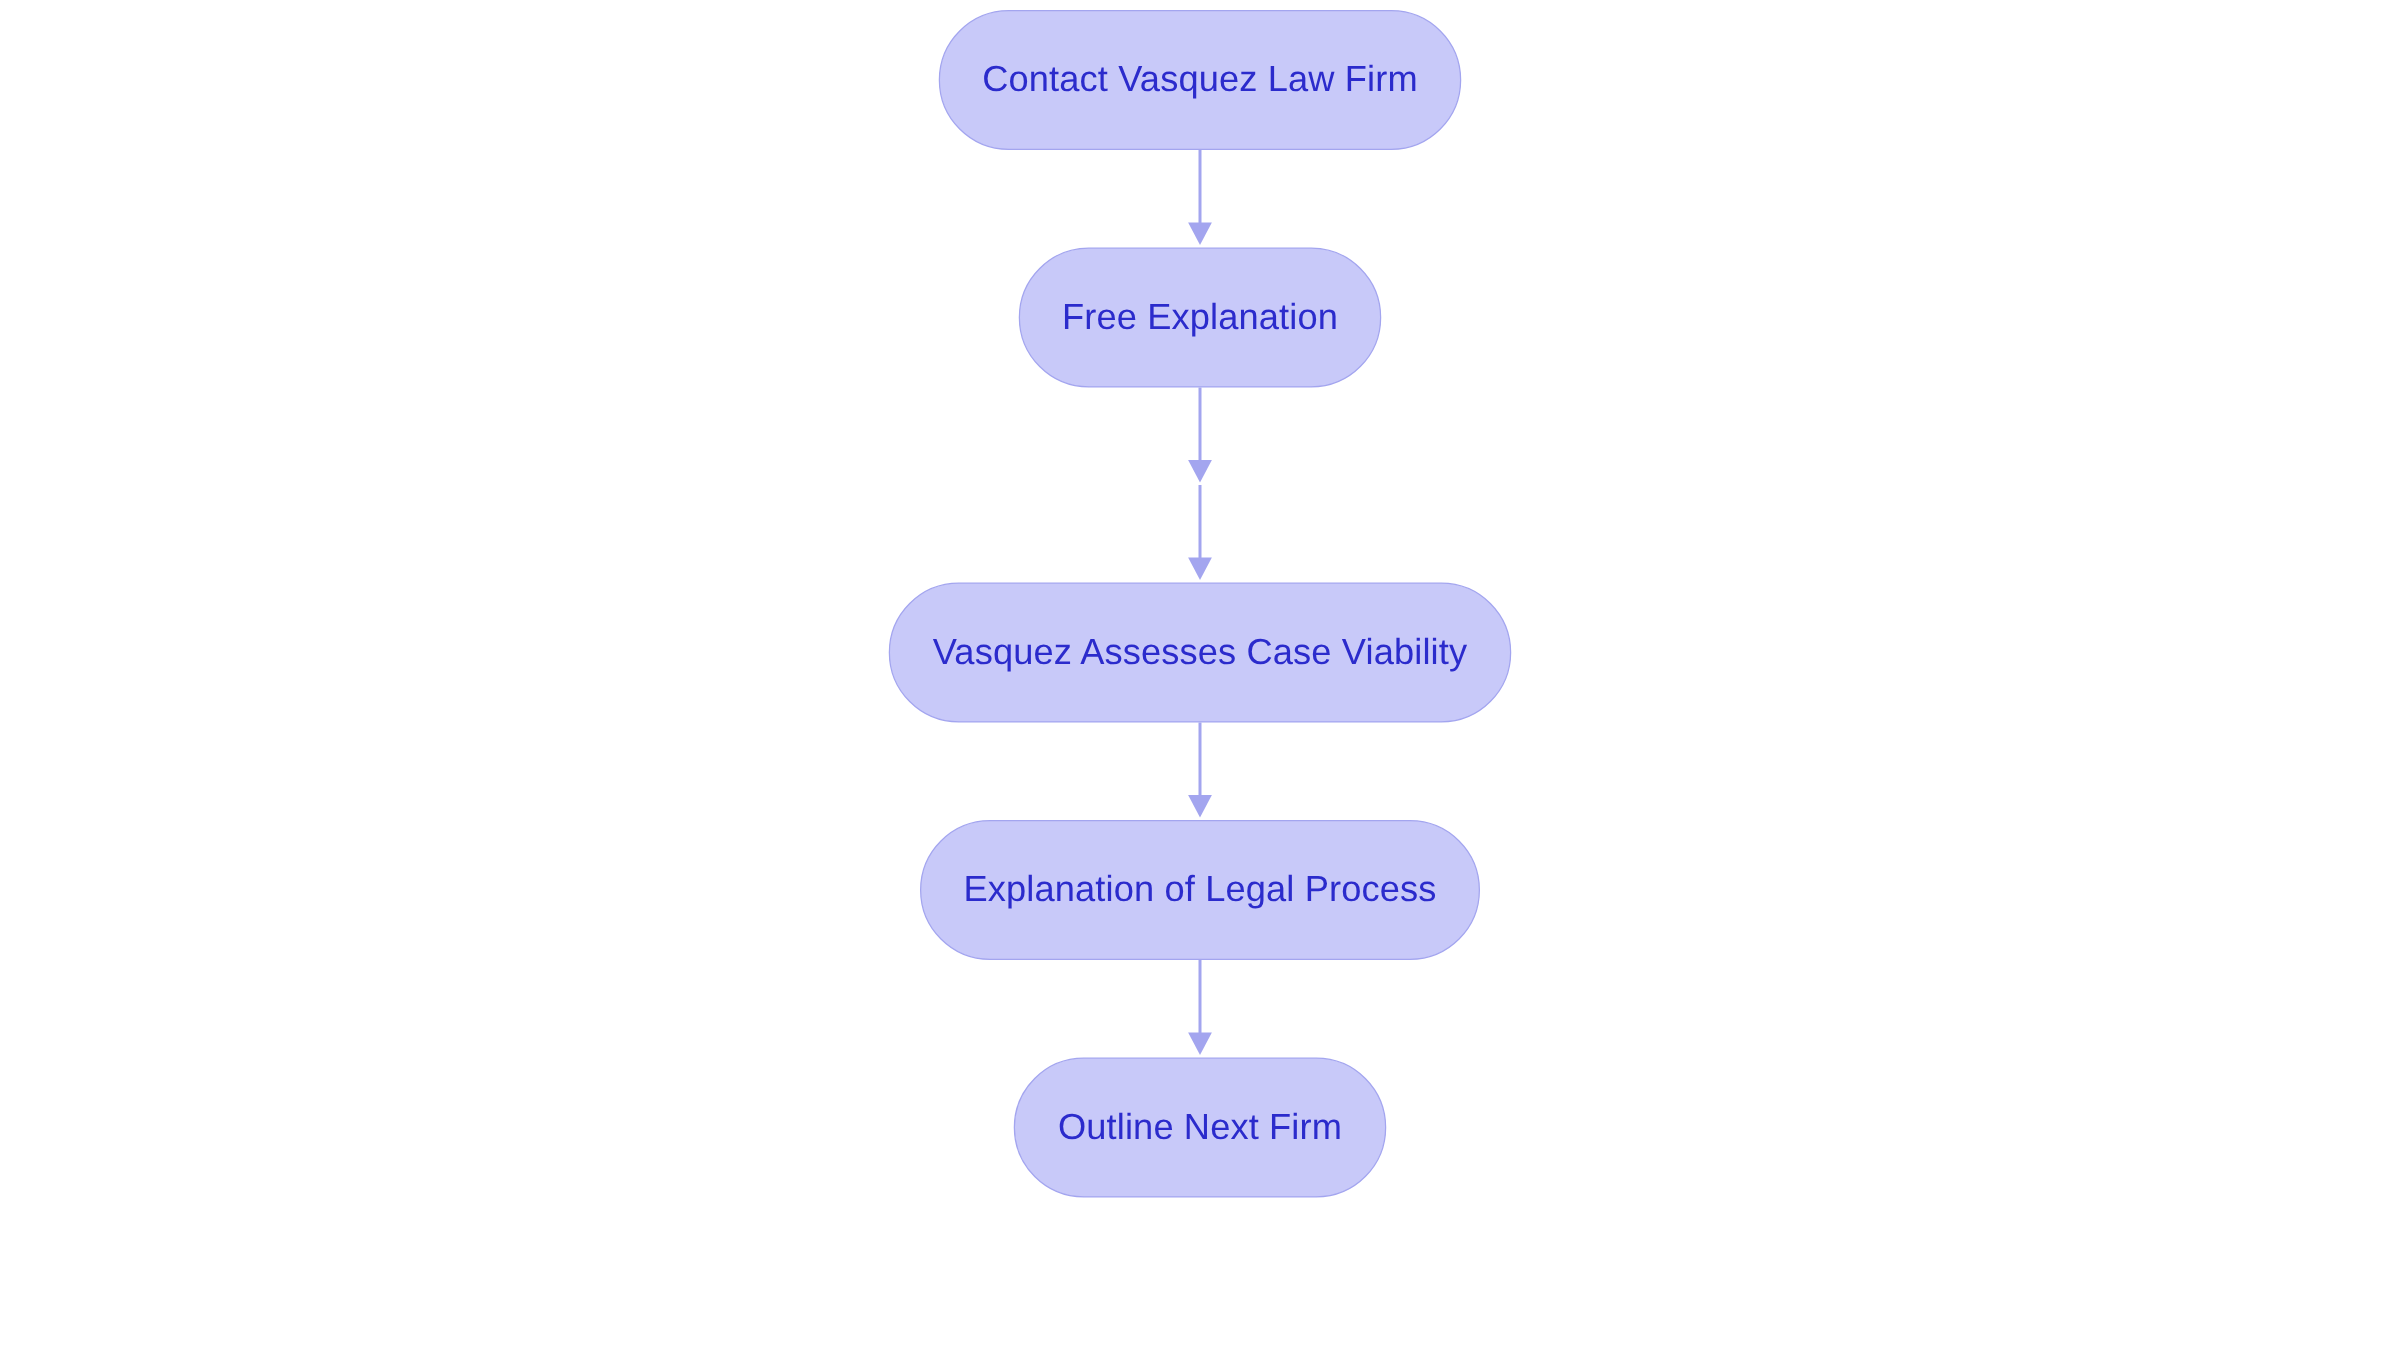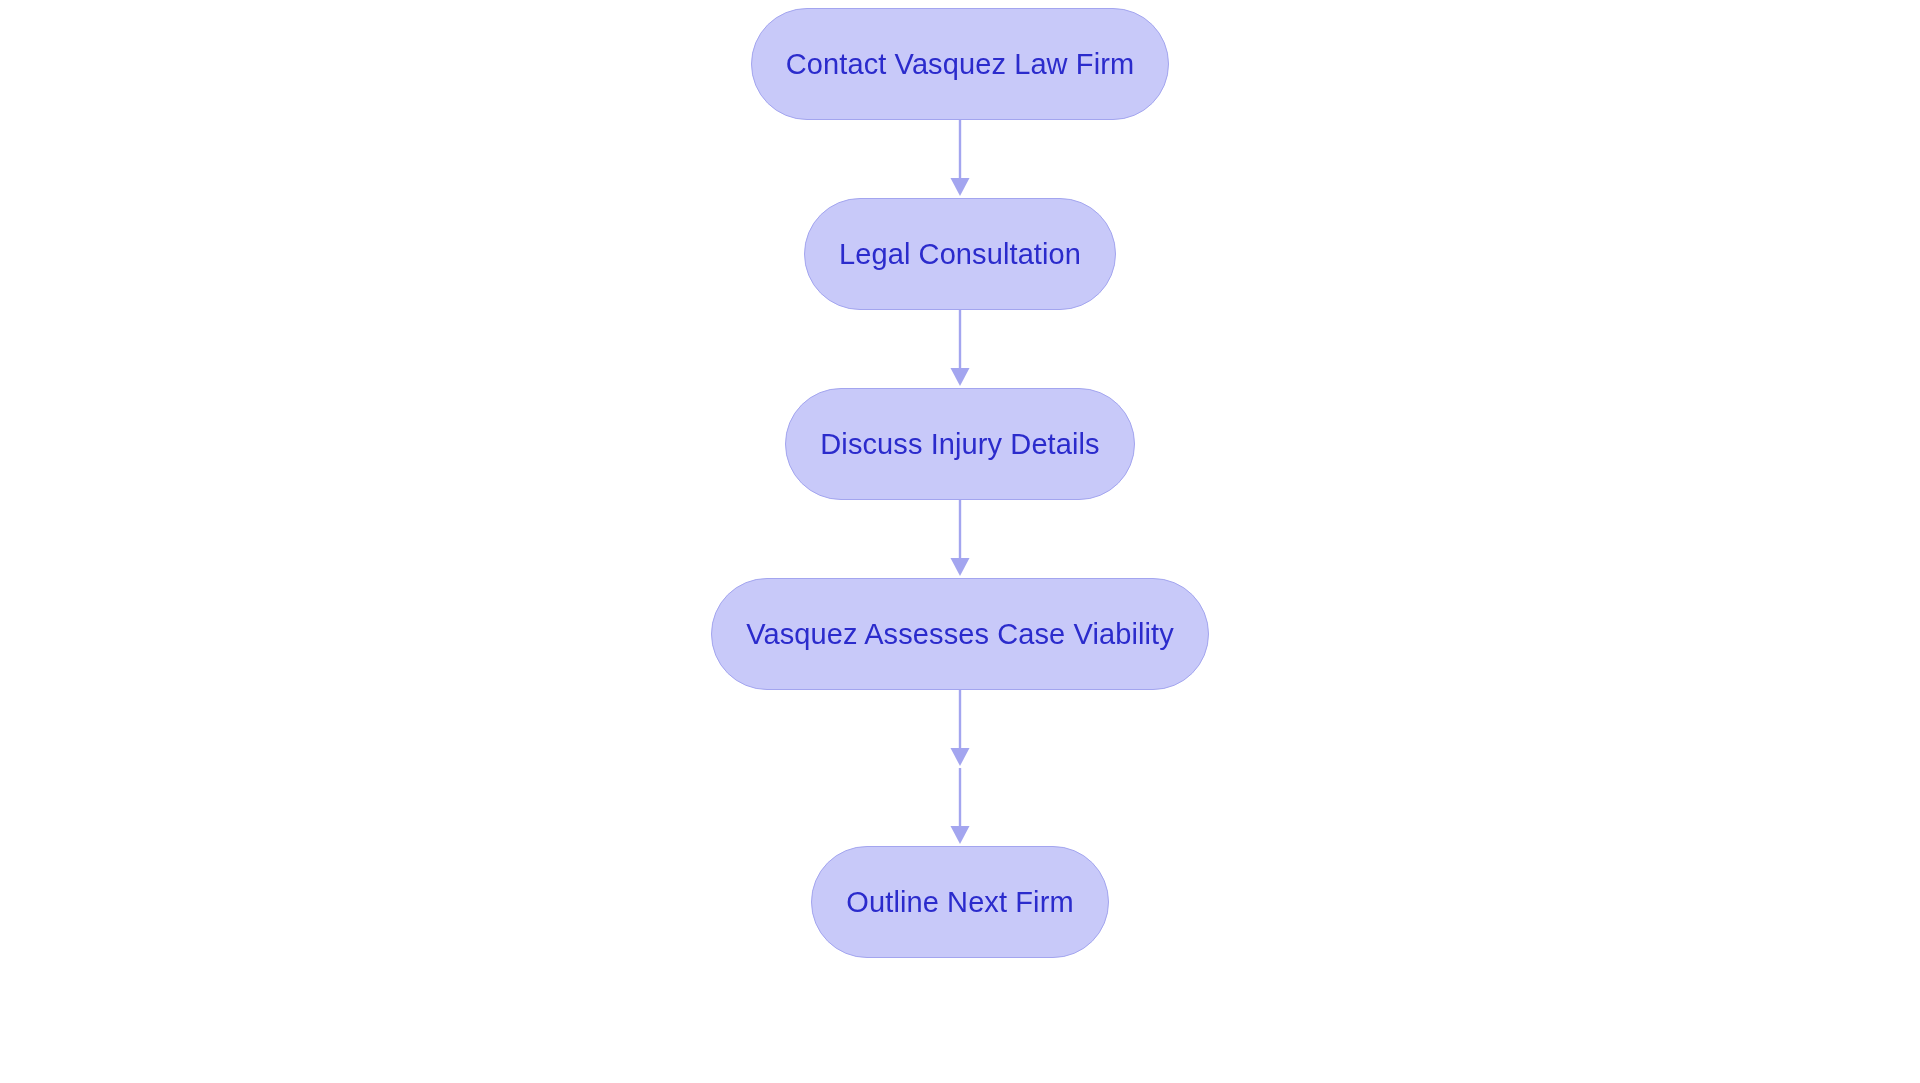--- a/index.html
+++ b/index.html
@@ -84,52 +84,52 @@
     </div>
 
     <div class="connector">
       <svg viewBox="0 0 40 78" xmlns="http://www.w3.org/2000/svg" aria-hidden="true">
         <line x1="20" y1="0" x2="20" y2="62" stroke="#a3a5ef" stroke-width="2.4"></line>
         <polygon points="20,76 10.5,58 29.5,58" fill="#a3a5ef"></polygon>
       </svg>
     </div>
 
     <div class="node">
-      <span class="node-label">Legal Consultation</span>
+      <span class="node-label">Free Explanation</span>
     </div>
 
     <div class="connector">
       <svg viewBox="0 0 40 78" xmlns="http://www.w3.org/2000/svg" aria-hidden="true">
         <line x1="20" y1="0" x2="20" y2="62" stroke="#a3a5ef" stroke-width="2.4"></line>
         <polygon points="20,76 10.5,58 29.5,58" fill="#a3a5ef"></polygon>
       </svg>
     </div>
 
-    <div class="node">
-      <span class="node-label">Discuss Injury Details</span>
-    </div>
 
     <div class="connector">
       <svg viewBox="0 0 40 78" xmlns="http://www.w3.org/2000/svg" aria-hidden="true">
         <line x1="20" y1="0" x2="20" y2="62" stroke="#a3a5ef" stroke-width="2.4"></line>
         <polygon points="20,76 10.5,58 29.5,58" fill="#a3a5ef"></polygon>
       </svg>
     </div>
 
     <div class="node">
       <span class="node-label">Vasquez Assesses Case Viability</span>
     </div>
 
     <div class="connector">
       <svg viewBox="0 0 40 78" xmlns="http://www.w3.org/2000/svg" aria-hidden="true">
         <line x1="20" y1="0" x2="20" y2="62" stroke="#a3a5ef" stroke-width="2.4"></line>
         <polygon points="20,76 10.5,58 29.5,58" fill="#a3a5ef"></polygon>
       </svg>
     </div>
 
+    <div class="node">
+      <span class="node-label">Explanation of Legal Process</span>
+    </div>
 
     <div class="connector">
       <svg viewBox="0 0 40 78" xmlns="http://www.w3.org/2000/svg" aria-hidden="true">
         <line x1="20" y1="0" x2="20" y2="62" stroke="#a3a5ef" stroke-width="2.4"></line>
         <polygon points="20,76 10.5,58 29.5,58" fill="#a3a5ef"></polygon>
       </svg>
     </div>
 
     <div class="node">
       <span class="node-label">Outline Next Firm</span>

